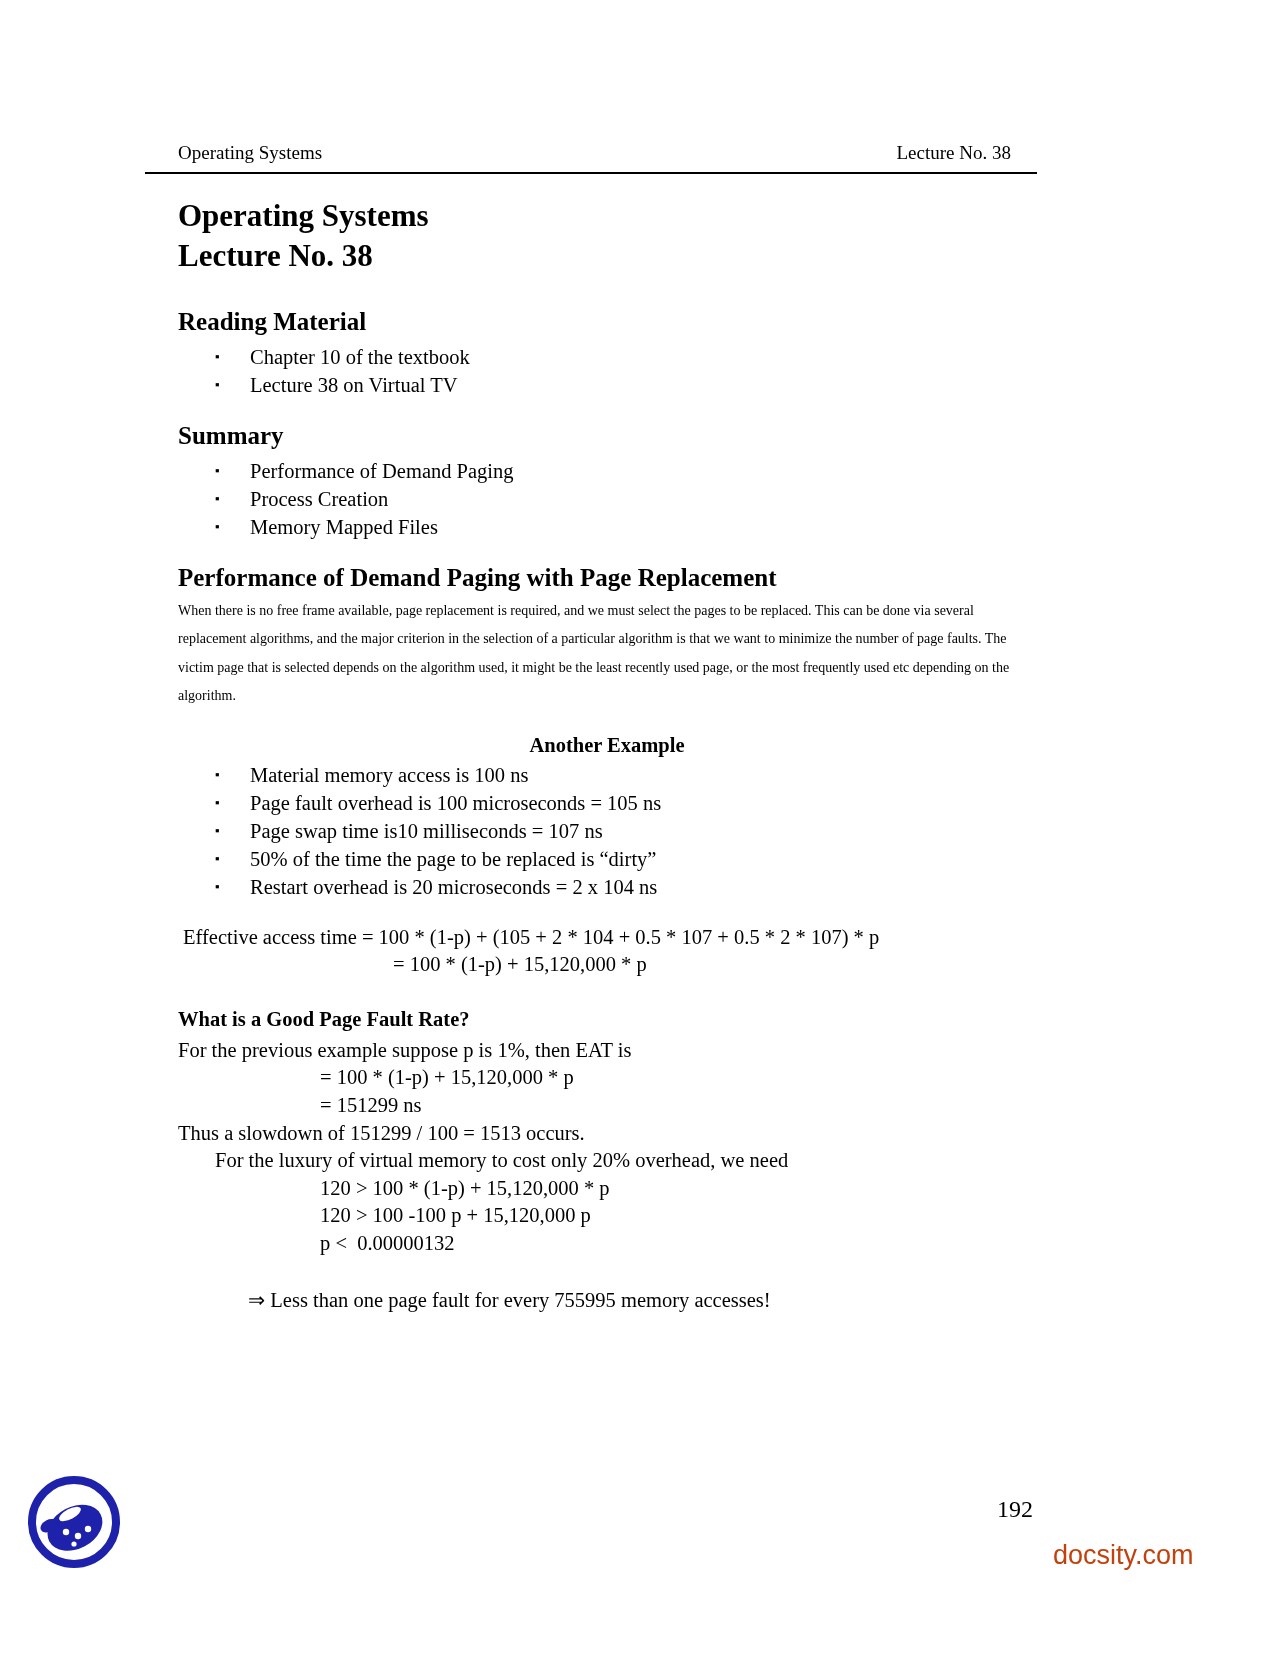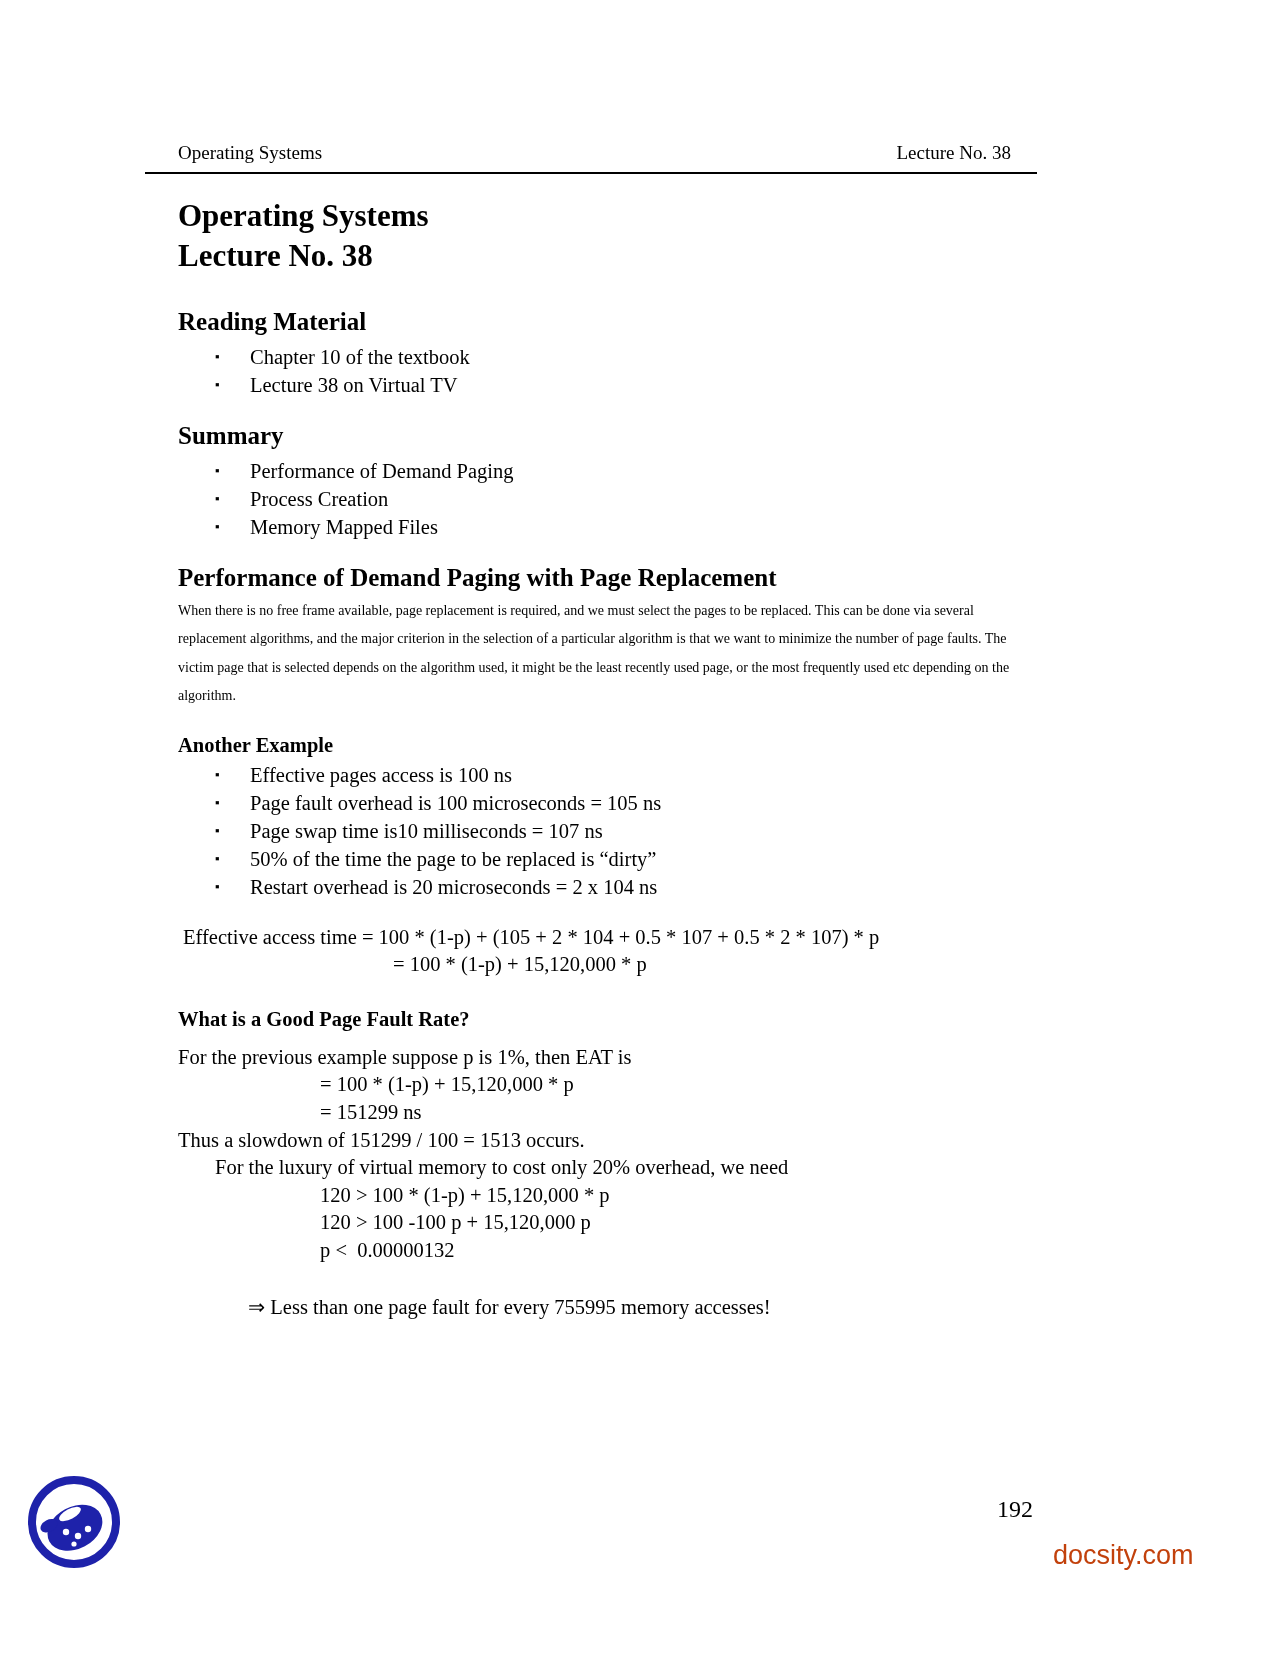--- a/index.html
+++ b/index.html
@@ -68,24 +68,24 @@
   .body-par {
     margin-top: 3px;
     font-size: 14px;
     line-height: 28.4px;
   }
   .sub-heading {
     font-size: 20.5px;
     font-weight: bold;
     line-height: 28px;
   }
-  .h-example { margin-top: 20px; }
+  .h-example { margin-top: 20px; text-align: center; }
   .h-rate    { margin-top: 26px; }
   .formula-block { margin-top: 23px; }
-  .rate-block    { margin-top: 11px; }
+  .rate-block    { margin-top: 4px; }
   .line {
     font-size: 20.5px;
     line-height: 27.6px;
     white-space: pre-wrap;
   }
   .indent-eat1  { margin-left: 5px; }
   .indent-eat2  { margin-left: 215px; }
   .indent-0     { margin-left: 0; }
   .indent-1     { margin-left: 37px; }
   .indent-2     { margin-left: 142px; }
@@ -165,21 +165,21 @@
       </div>
     </div>
 
     <h2 class="section-heading h-perf">Performance of Demand Paging with Page Replacement</h2>
     <p class="body-par" style="margin-bottom:0;">When there is no free frame available, page replacement is required, and we must select the pages to be replaced. This can be done via several replacement algorithms, and the major criterion in the selection of a particular algorithm is that we want to minimize the number of page faults. The victim page that is selected depends on the algorithm used, it might be the least recently used page, or the most frequently used etc depending on the algorithm.</p>
 
     <div class="sub-heading h-example">Another Example</div>
     <div class="bullet-list tight">
       <div class="bullet-row">
         <span class="bullet-glyph">▪</span>
-        <span>Effective pages access is 100 ns</span>
+        <span>Material memory access is 100 ns</span>
       </div>
       <div class="bullet-row">
         <span class="bullet-glyph">▪</span>
         <span>Page fault overhead is 100 microseconds = 105 ns</span>
       </div>
       <div class="bullet-row">
         <span class="bullet-glyph">▪</span>
         <span>Page swap time is10 milliseconds = 107 ns</span>
       </div>
       <div class="bullet-row">

